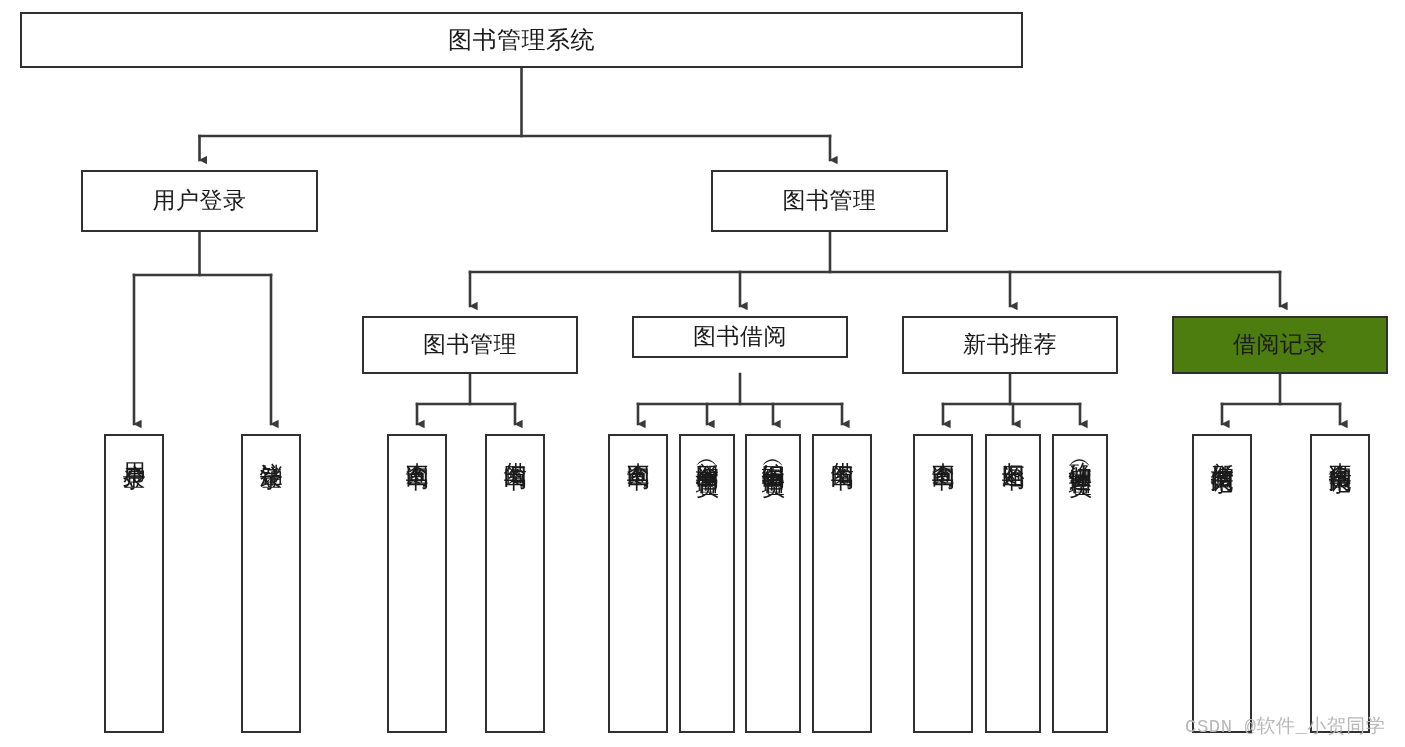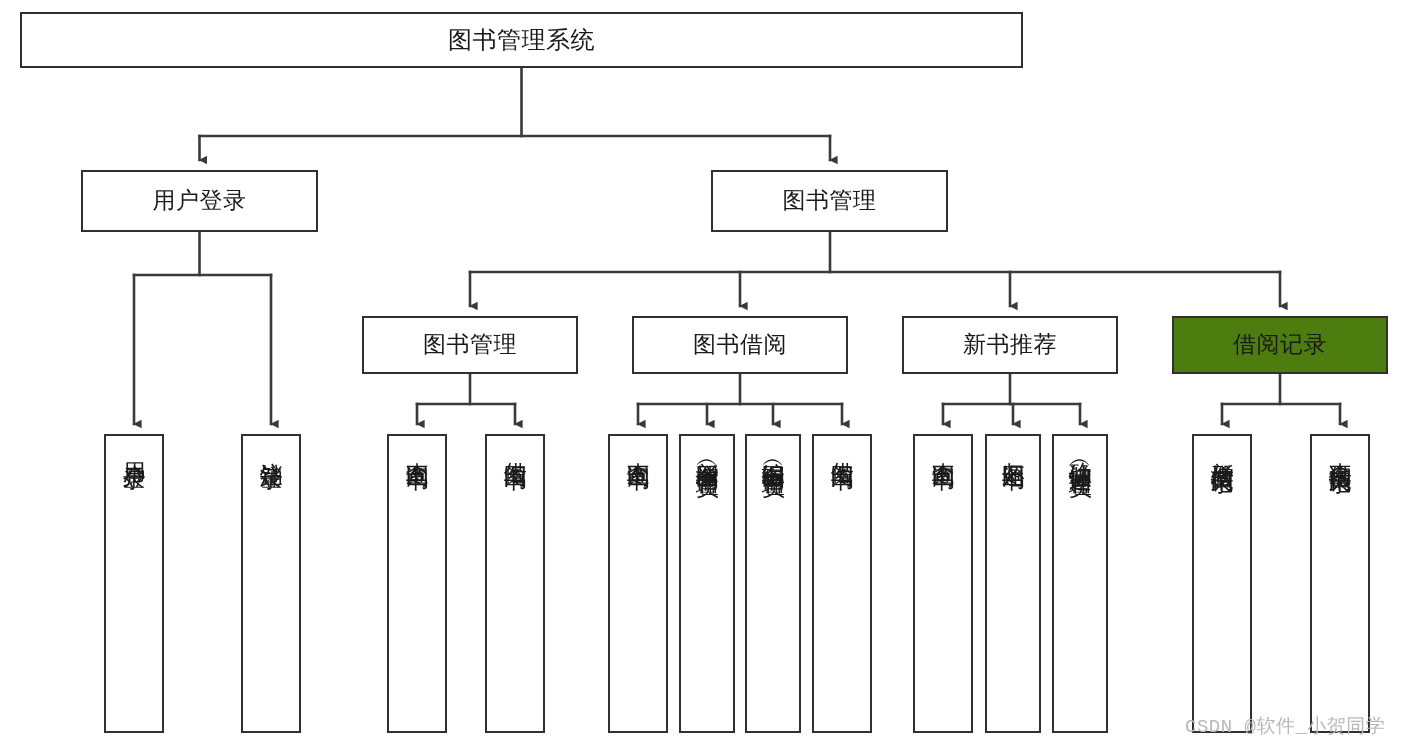--- a/index.html
+++ b/index.html
@@ -141,21 +141,21 @@
   <div class="node horizontal" style="left: 81px; top: 170px; width: 237px; height: 62px; border-color: rgb(48, 48, 48); background: rgb(255, 255, 255); color: rgb(26, 26, 26);">
     <span class="node-label">用户登录</span>
   </div>
   <div class="node horizontal" style="left: 711px; top: 170px; width: 237px; height: 62px; border-color: rgb(48, 48, 48); background: rgb(255, 255, 255); color: rgb(26, 26, 26);">
     <span class="node-label">图书管理</span>
   </div>
 
   <div class="node horizontal" style="left: 362px; top: 316px; width: 216px; height: 58px; border-color: rgb(48, 48, 48); background: rgb(255, 255, 255); color: rgb(26, 26, 26);">
     <span class="node-label">图书管理</span>
   </div>
-  <div class="node horizontal" style="left: 632px; top: 316px; width: 216px; height: 58px; border-color: rgb(48, 48, 48); background: rgb(255, 255, 255); color: rgb(26, 26, 26);">
+  <div class="node horizontal" style="left: 632px; top: 316px; width: 216px; height: 42px; border-color: rgb(48, 48, 48); background: rgb(255, 255, 255); color: rgb(26, 26, 26);">
     <span class="node-label">图书借阅</span>
   </div>
   <div class="node horizontal" style="left: 902px; top: 316px; width: 216px; height: 58px; border-color: rgb(48, 48, 48); background: rgb(255, 255, 255); color: rgb(26, 26, 26);">
     <span class="node-label">新书推荐</span>
   </div>
   <div class="node horizontal" style="left: 1172px; top: 316px; width: 216px; height: 58px; border-color: rgb(48, 48, 48); background: #4d7c0f; color: rgb(26, 26, 26);">
     <span class="node-label">借阅记录</span>
   </div>
 
   <div class="node vertical" style="left: 104px; top: 434px; width: 60px; height: 299px; border-color: rgb(48, 48, 48); background: rgb(255, 255, 255); color: rgb(26, 26, 26);">

